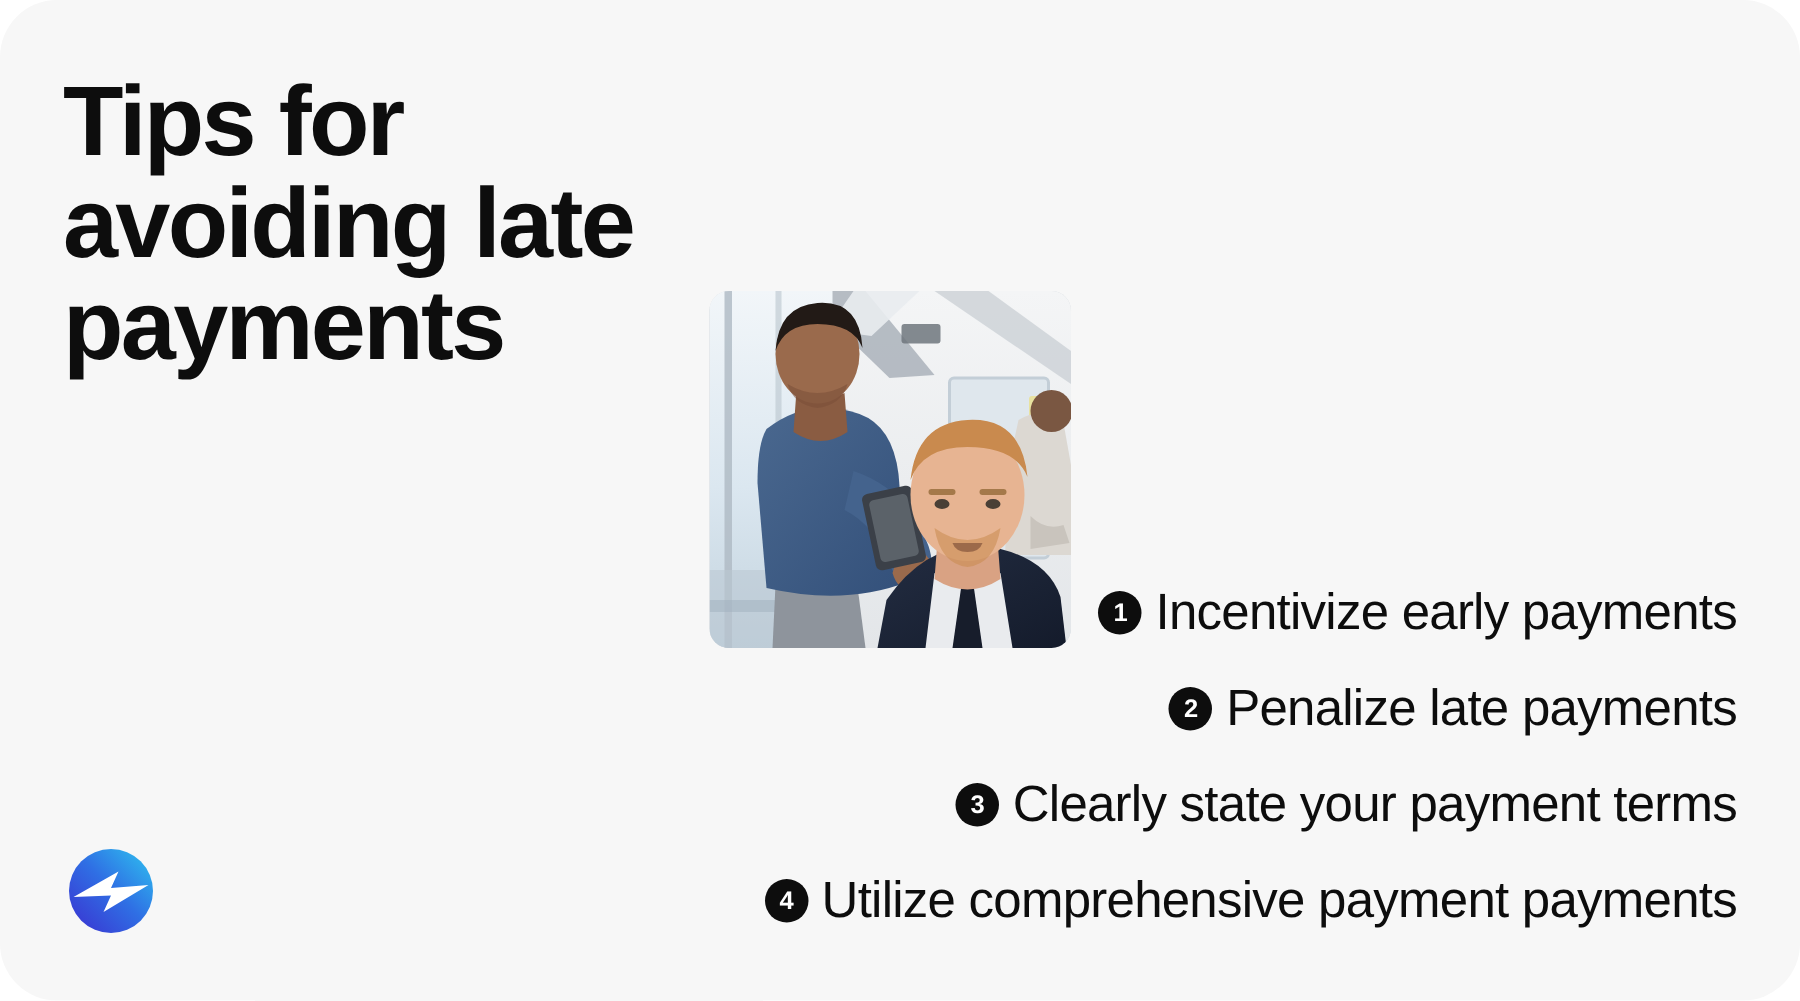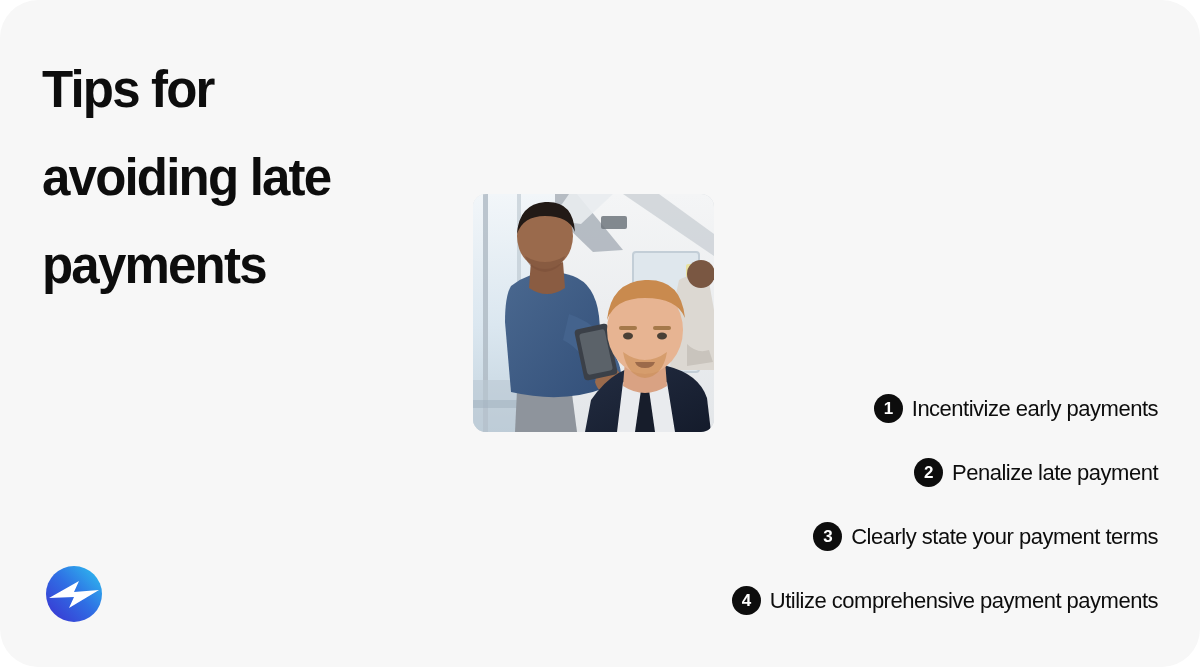--- a/index.html
+++ b/index.html
@@ -23,22 +23,22 @@
     overflow: hidden;
   }
 
   
   .title {
     position: absolute;
     left: 42px;
     top: 46px;
     width: 460px;
     margin: 0;
-    font-size: 51px;
-    line-height: 88px;
+    font-size: 66px;
+    line-height: 68px;
     font-weight: 700;
     letter-spacing: -1.8px;
     color: #0d0d0d;
     white-space: pre-line;
   }
 
   
   .photo {
     position: absolute;
     left: 473px;
@@ -77,21 +77,21 @@
     border-radius: 50%;
     background: #0d0d0d;
     color: #ffffff;
     font-size: 17px;
     font-weight: 700;
     line-height: 29px;
     text-align: center;
     letter-spacing: -0.3px;
   }
   .tip-text {
-    font-size: 22px;
+    font-size: 34px;
     line-height: 33px;
     font-weight: 400;
     color: #0d0d0d;
     letter-spacing: -0.5px;
     white-space: nowrap;
   }
 
   
   .logo {
     position: absolute;
@@ -192,21 +192,21 @@
     </svg>
   </div>
 
   <ul class="tips-list">
     <li class="tip-row">
       <span class="tip-badge">1</span>
       <span class="tip-text">Incentivize early payments</span>
     </li>
     <li class="tip-row">
       <span class="tip-badge">2</span>
-      <span class="tip-text">Penalize late payment</span>
+      <span class="tip-text">Penalize late payments</span>
     </li>
     <li class="tip-row">
       <span class="tip-badge">3</span>
       <span class="tip-text">Clearly state your payment terms</span>
     </li>
     <li class="tip-row">
       <span class="tip-badge">4</span>
       <span class="tip-text">Utilize comprehensive payment payments</span>
     </li>
   </ul>

